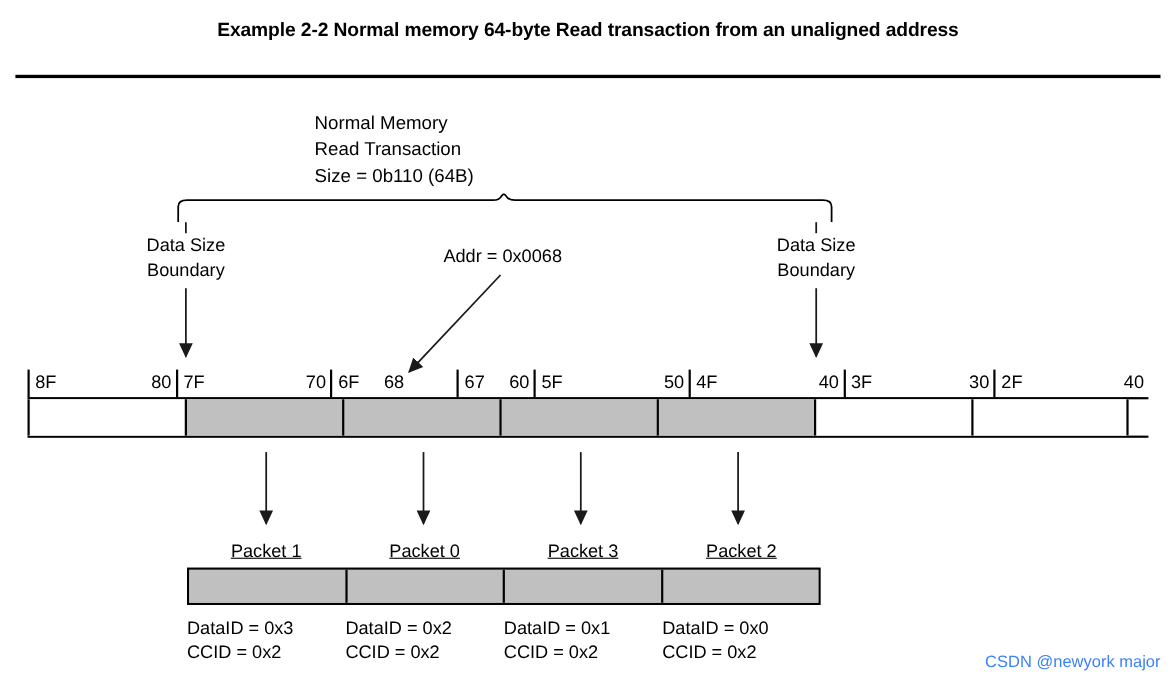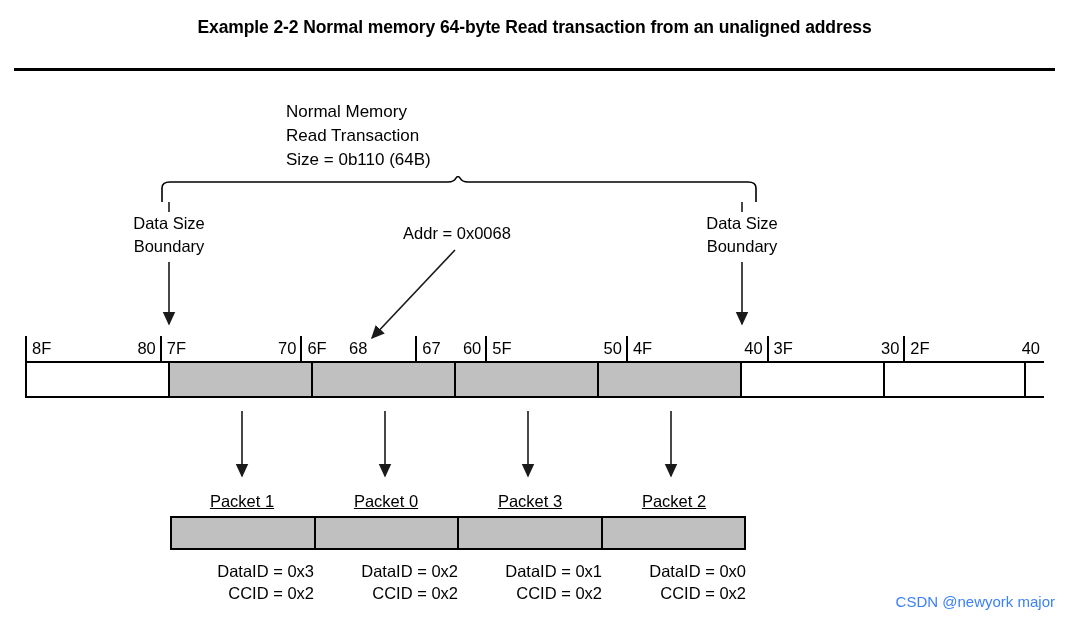--- a/index.html
+++ b/index.html
@@ -162,21 +162,21 @@
 
   .packet-ids {
     position: absolute;
     left: 170px;
     top: 560px;
     width: 576px;
     display: flex;
   }
   .packet-id {
     flex: 1 1 0;
-    text-align: right;
+    text-align: left;
     font-size: 16.5px;
     line-height: 22px;
   }
 
   
   .watermark {
     position: absolute;
     right: 14px;
     bottom: 16px;
     font-size: 15px;

